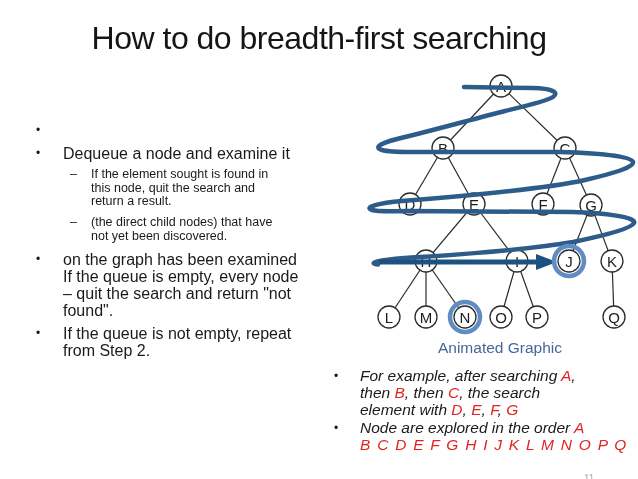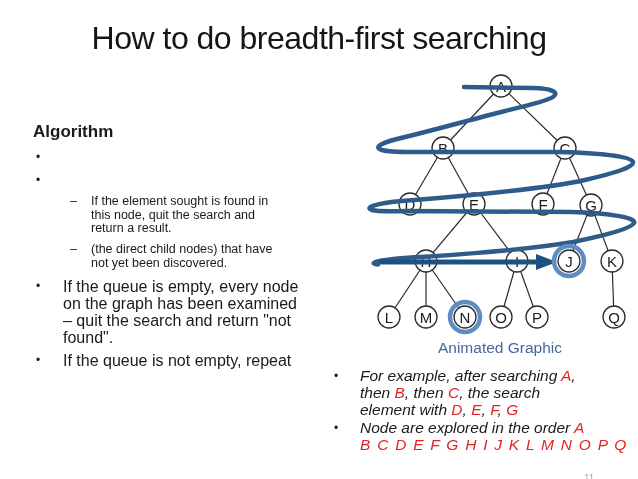--- a/index.html
+++ b/index.html
@@ -45,28 +45,30 @@
   .example,.algo,.title,.caption{z-index:1;}
 </style>
 </head>
 <body>
 
 <div id="slide">
 
   <div class="title">How to do breadth-first searching</div>
 
   <div class="algo">
-    <div class="algo-heading">Algorithm</div>
-
-    <div class="bullet">
-      <span class="glyph">•</span>
-    </div>
-
-    <div class="bullet">
-      <span class="glyph">•</span>
+
+    <div class="bullet">
+      <span class="glyph">•</span>
+    </div>
+
+    <div class="bullet">
+      <span class="glyph">•</span>
+      <div class="lines">
+        <div>Dequeue a node and examine it</div>
+      </div>
     </div>
 
     <div class="subbullet">
       <span class="glyph">–</span>
       <div class="lines">
         <div>If the element sought is found in</div>
         <div>this node, quit the search and</div>
         <div>return a result.</div>
       </div>
     </div>
@@ -75,31 +77,32 @@
       <span class="glyph">–</span>
       <div class="lines">
         <div>(the direct child nodes) that have</div>
         <div>not yet been discovered.</div>
       </div>
     </div>
 
     <div class="bullet">
       <span class="glyph">•</span>
       <div class="lines">
+        <div>on the graph has been examined</div>
         <div>If the queue is empty, every node</div>
-        <div>on the graph has been examined</div>
         <div>– quit the search and return "not</div>
         <div>found".</div>
       </div>
     </div>
 
     <div class="bullet">
       <span class="glyph">•</span>
       <div class="lines">
         <div>If the queue is not empty, repeat</div>
+        <div>from Step 2.</div>
       </div>
     </div>
   </div>
 
   <svg id="tree" width="308" height="302" viewBox="330 68 308 302">
     <g id="edges">
         <line x1="501" y1="86" x2="443" y2="148" class="edge"></line>
         <line x1="501" y1="86" x2="565" y2="148" class="edge"></line>
         <line x1="443" y1="148" x2="410" y2="204" class="edge"></line>
         <line x1="443" y1="148" x2="474" y2="204" class="edge"></line>

